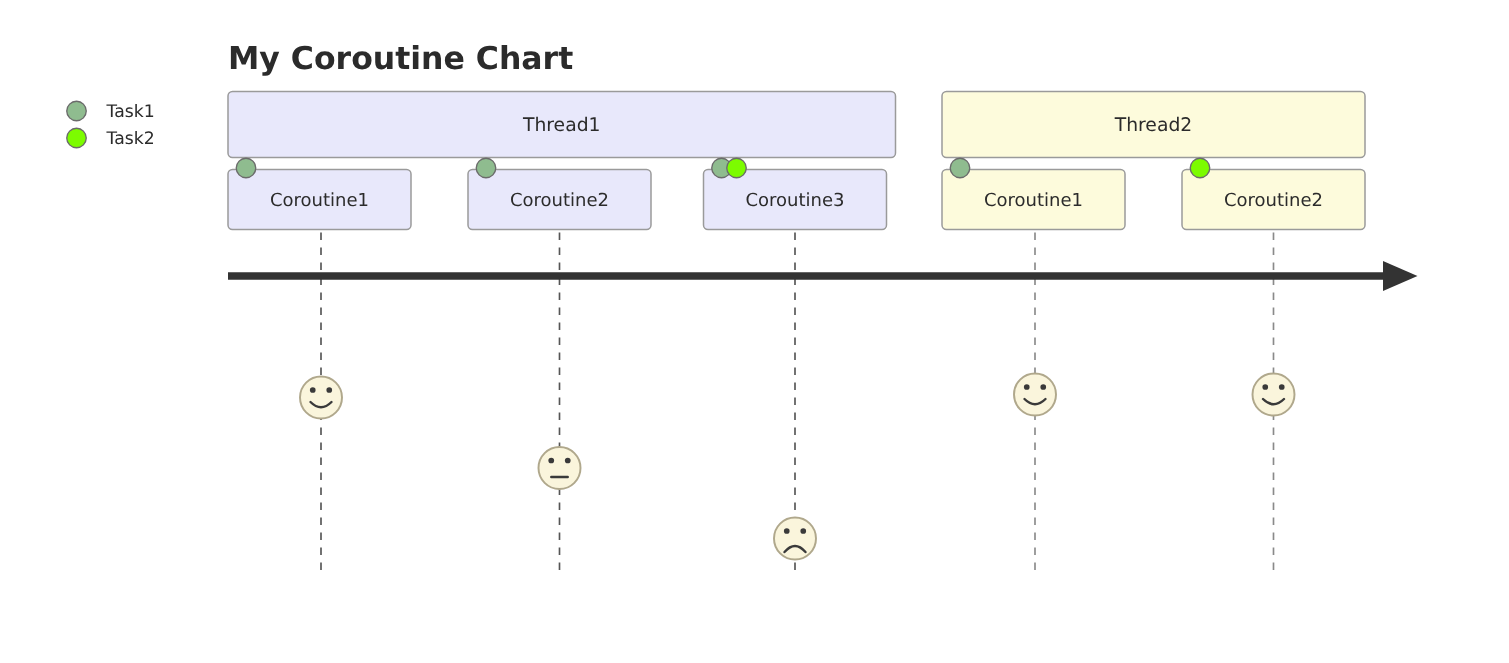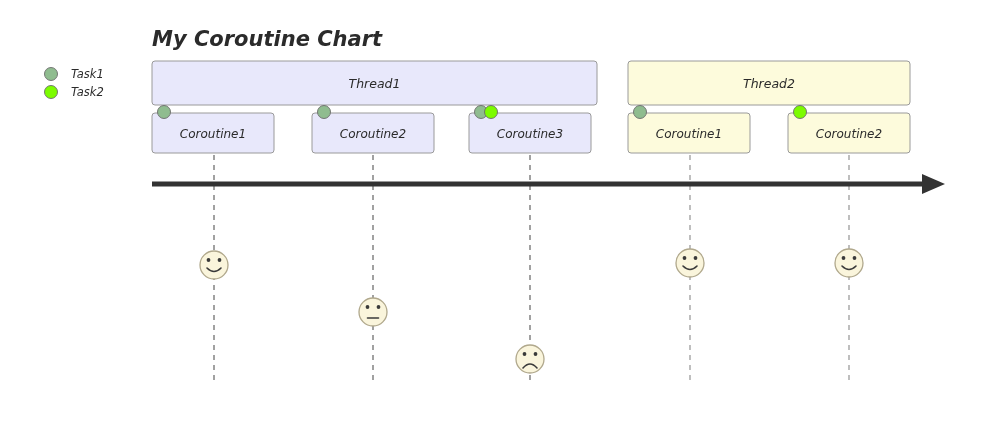--- a/index.html
+++ b/index.html
@@ -11,21 +11,20 @@
     font-family: "DejaVu Sans", sans-serif;
     width: 1006px;
     height: 442px;
     position: relative;
     overflow: hidden;
   }
   #stage {
     position: relative;
     width: 796px;
     height: 442px;
-    font-style: italic;
   }
   #chart-svg {
     position: absolute;
     left: 0;
     top: 0;
     width: 1006px;
     height: 442px;
   }
   .chart-title {
     font-size: 21px;

